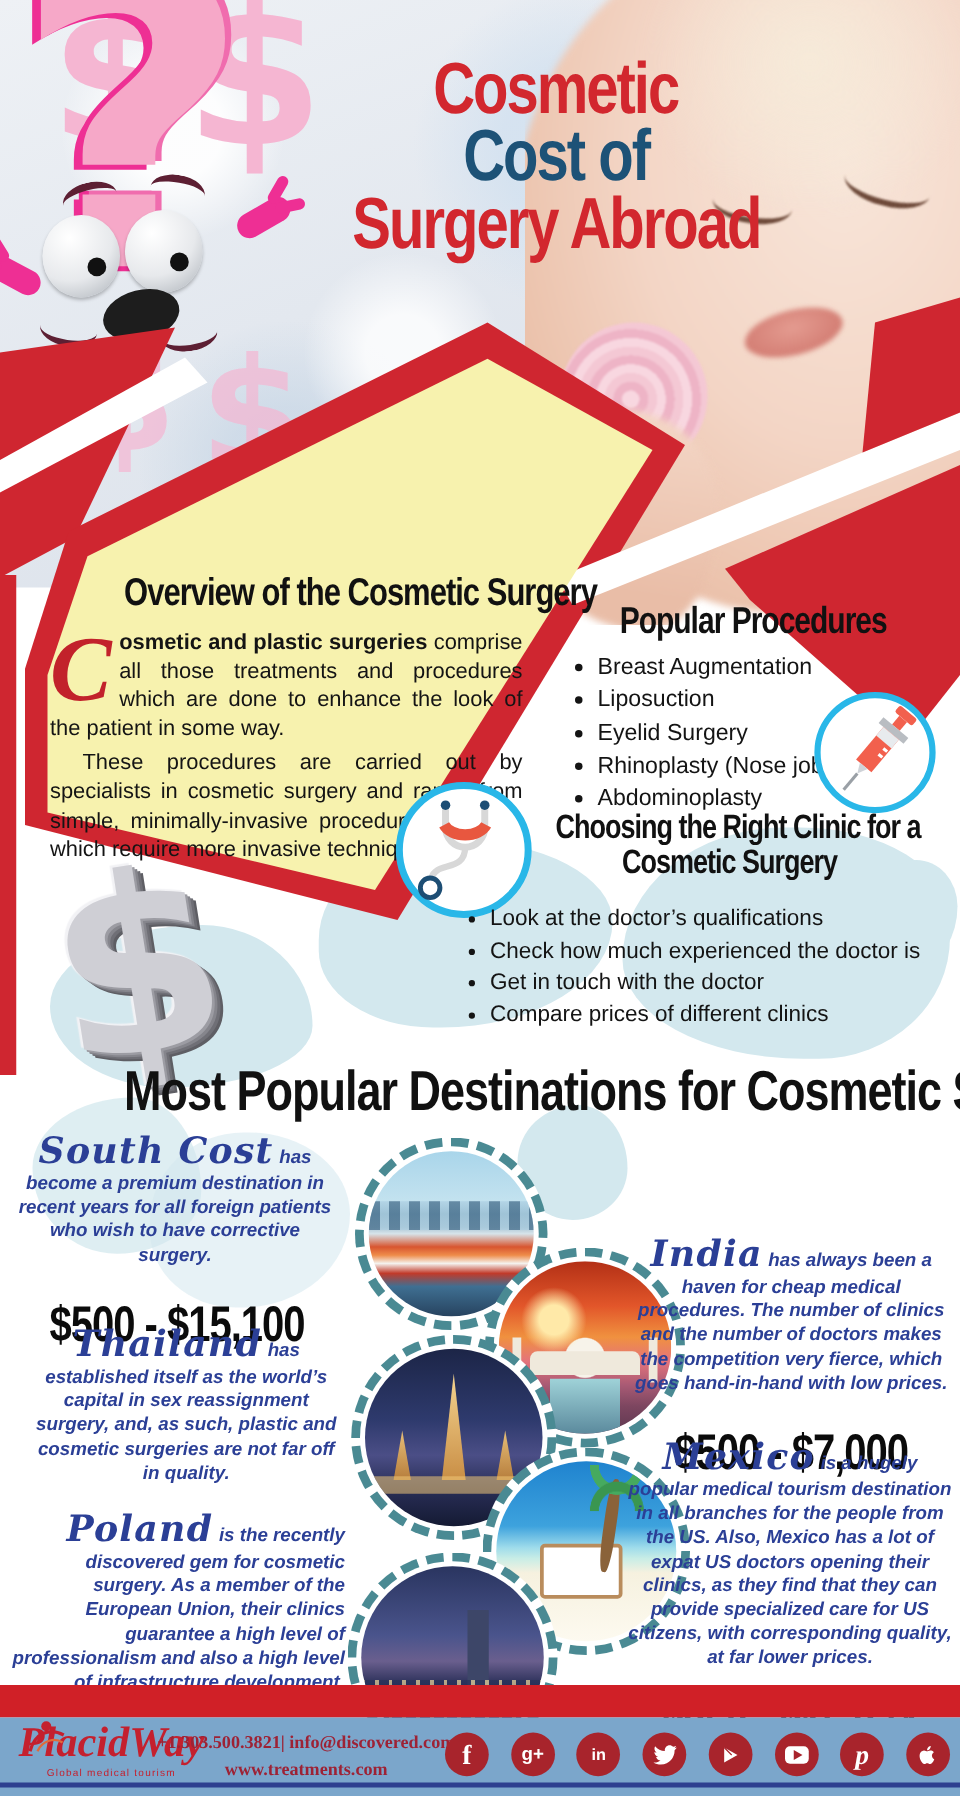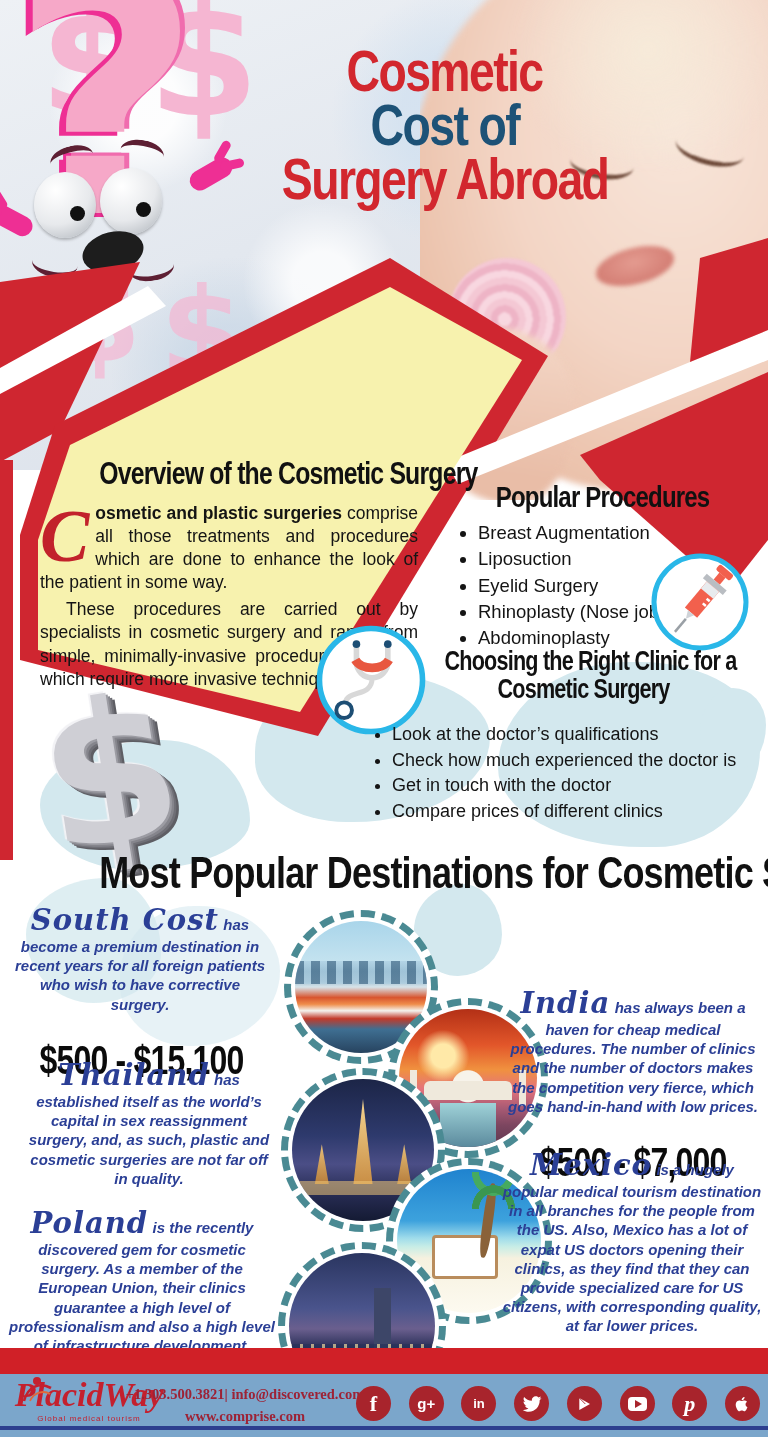--- a/index.html
+++ b/index.html
@@ -252,21 +252,21 @@
 
   <div class="dest" style="left:14px;top:903px;width:252px;">
     <p style="margin:0;"><span class="cname">South Cost</span>
     <span class="ctext">has become a premium destination in recent years for all foreign patients who wish to have corrective surgery.</span></p>
     <div class="price"><span class="cx">$500 - $15,100</span></div>
   </div>
   <div class="dest" style="left:23px;top:1058px;width:252px;">
     <p style="margin:0;"><span class="cname">Thailand</span>
     <span class="ctext">has established itself as the world’s capital in sex reassignment surgery, and, as such, plastic and cosmetic surgeries are not far off in quality.</span></p>
   </div>
-  <div class="dest" style="left:8px;top:1206px;width:268px;">
+  <div class="dest" style="left:8px;top:1206px;width:268px;text-align:right;">
     <p style="margin:0;"><span class="cname">Poland</span>
     <span class="ctext">is the recently discovered gem for cosmetic surgery. As a member of the European Union, their clinics guarantee a high level of professionalism and also a high level of infrastructure development.</span></p>
     <div class="price"><span class="cx">$226 - $8,124</span></div>
   </div>
 
   <div class="dest" style="left:505px;top:986px;width:256px;">
     <p style="margin:0;"><span class="cname">India</span>
     <span class="ctext">has always been a haven for cheap medical procedures. The number of clinics and the number of doctors makes the competition very fierce, which goes hand-in-hand with low prices.</span></p>
     <div class="price"><span class="cx">$500 - $7,000</span></div>
   </div>
@@ -328,21 +328,21 @@
       <circle cx="17" cy="5" r="4" fill="#c4202e"></circle>
       <path d="M4,25 C8,10 20,6 31,12" fill="none" stroke="#c4202e" stroke-width="2.6"></path>
       <path d="M10,25 C14,16 24,14 30,18" fill="none" stroke="#e06a3a" stroke-width="1.8"></path>
     </svg>
     <div class="logoText">PlacidWay</div>
     <div class="logoTag">Global medical tourism</div>
   </div>
 
   <div class="contact">
     <div>+1.303.500.3821| info@discovered.com</div>
-    <div>www.comprise.com</div>
+    <div>www.treatments.com</div>
   </div>
 
   <div class="social">
     <div class="sicon">
         <span style="font-family:'Liberation Serif',serif;font-size:22px;">f</span>
       </div>
     <div class="sicon">
         <span style="font-size:15px;">g+</span>
       </div>
     <div class="sicon">

